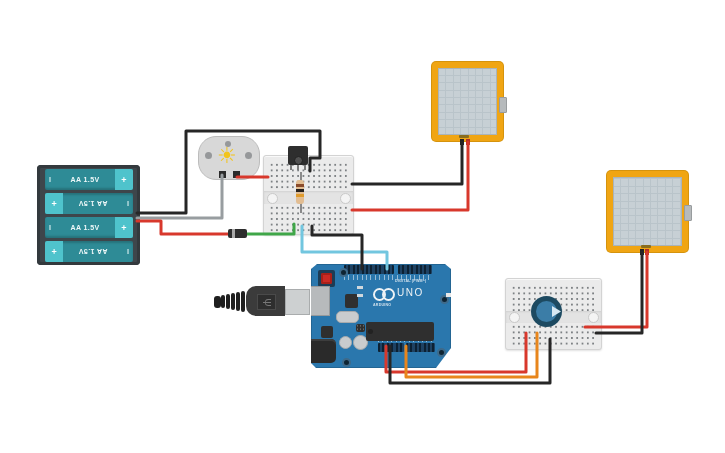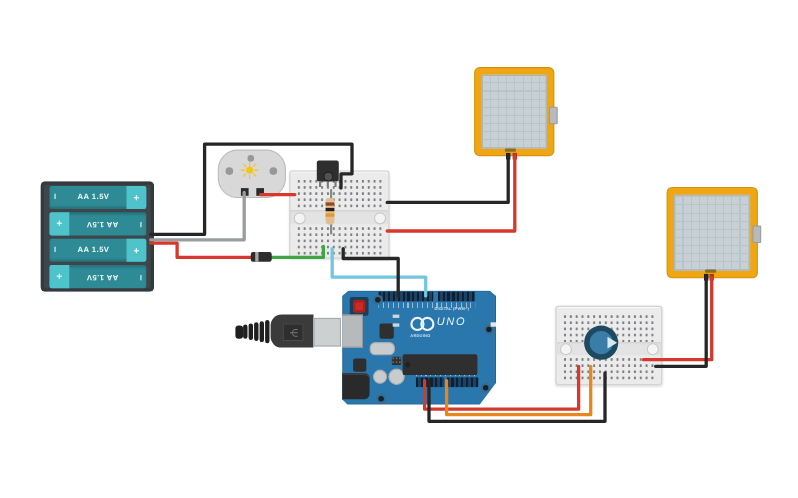--- a/index.html
+++ b/index.html
@@ -165,21 +165,21 @@
 
     <div class="abs" style="left:7px;top:6px;width:17px;height:17px;background:#1d3c55;border-radius:2px;"></div>
     <div class="abs" style="left:10px;top:9px;width:11px;height:11px;background:#cc2a24;border-radius:2px;box-shadow:inset 0 0 0 2px #a82019;"></div>
 
     <div class="abs" style="left:-4px;top:22px;width:21px;height:28px;background:#b7babc;border:1px solid #96999b;"></div>
 
     <div class="abs" style="left:-9px;top:75px;width:34px;height:24px;background:#2a2a2a;border-radius:5px;box-shadow:inset 0 2px 0 #3d3d3d;"></div>
 
     <div class="abs logo-circle" style="left:62px;top:24px;"></div>
     <div class="abs logo-circle" style="left:71px;top:24px;"></div>
-    <span class="abs uno-text" style="left:86px;top:23px;font-style:italic;">UNO</span>
+    <span class="abs uno-text" style="left:86px;top:23px;">UNO</span>
     <span class="abs t4" style="left:62px;top:39px;">ARDUINO</span>
 
     <div class="abs chip" style="left:34px;top:30px;width:13px;height:14px;"></div>
     <div class="abs silver" style="left:25px;top:47px;width:21px;height:10px;border-radius:5px;"></div>
     <div class="abs chip" style="left:10px;top:62px;width:12px;height:12px;"></div>
     <div class="abs chip" style="left:45px;top:60px;width:9px;height:8px;background-image:radial-gradient(circle,#666 .8px,rgba(0,0,0,0) 1px);background-size:3px 3.5px;"></div>
     <div class="abs silver" style="left:28px;top:72px;width:11px;height:11px;border-radius:50%;"></div>
     <div class="abs silver" style="left:42px;top:71px;width:13px;height:13px;border-radius:50%;"></div>
 
     <div class="abs chip" style="left:55px;top:58px;width:68px;height:19px;">

